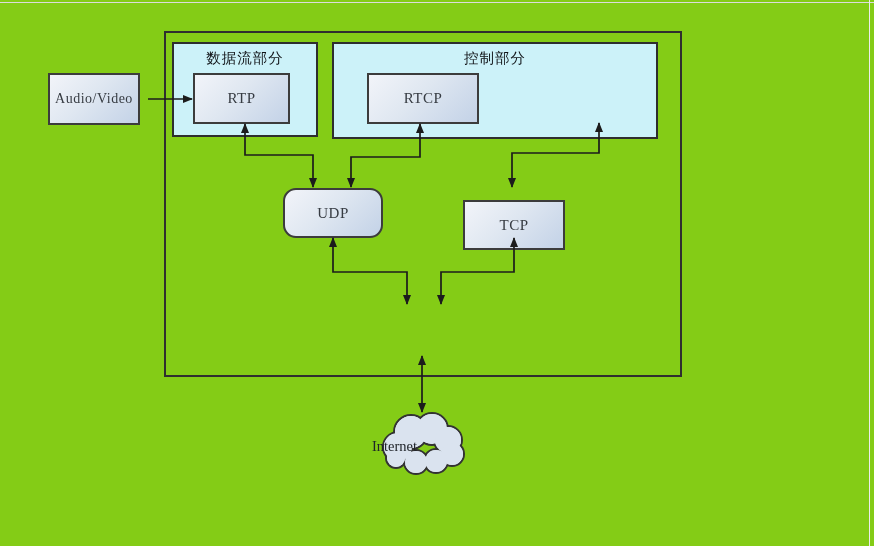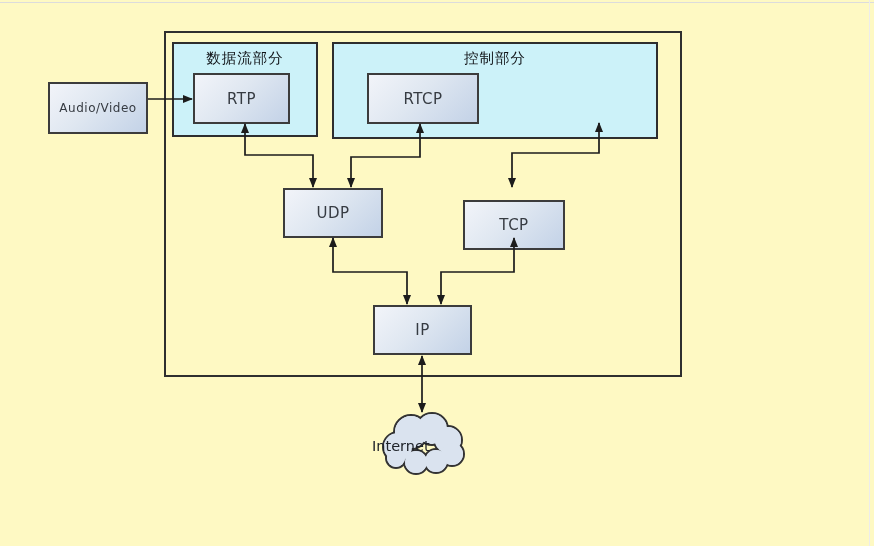--- a/index.html
+++ b/index.html
@@ -3,22 +3,23 @@
 <meta charset="utf-8">
 <style>
   html, body {
     margin: 0; padding: 0;
     background: #ffffff;
     font-family: "DejaVu Sans", "Liberation Sans", sans-serif;
   }
   #stage {
     position: relative;
     width: 874px; height: 546px;
-    background: #fef9c3;
+    background: #84cc16;
     overflow: hidden;
+    font-family: Liberation Serif, serif;
   }
   .page-top-line {
     position: absolute; left: 0; top: 2px; width: 874px; height: 1px;
     background: #dcdcdc;
   }
   .page-right-line {
     position: absolute; left: 869px; top: 0; width: 1px; height: 546px;
     background: #ececec;
   }
   .frame {
@@ -43,25 +44,25 @@
   }
   .node {
     position: absolute;
     border: 2px solid #3c3c3c;
     box-sizing: border-box;
     background: linear-gradient(135deg, #f2f4f9 0%, #dfe7f1 45%, #c3d2e7 100%);
     display: flex; align-items: center; justify-content: center;
     font-size: 15px; color: #363b42;
     letter-spacing: 0.5px;
   }
-  .node-audio { left: 48px;  top: 82px;  width: 100px; height: 52px; font-size: 12px; }
+  .node-audio { left: 48px;  top: 73px;  width: 92px; height: 52px; font-size: 14px; }
   .node-rtp   { left: 193px; top: 73px;  width: 97px;  height: 51px; }
   .node-rtcp  { left: 367px; top: 73px;  width: 112px;  height: 51px; }
   .node-rtsp  { left: 548px; top: 73px;  width: 102px; height: 50px; }
-  .node-udp   { left: 283px; top: 188px; width: 100px; height: 50px; }
+  .node-udp   { left: 283px; top: 188px; width: 100px; height: 50px; border-radius: 13px; }
   .node-tcp   { left: 463px; top: 188px; width: 102px; height: 50px; margin-top: 12px; }
   .node-ip    { left: 373px; top: 305px; width: 99px;  height: 50px; }
   #connections {
     position: absolute; left: 0; top: 0; width: 874px; height: 546px;
     pointer-events: none;
   }
   .edge {
     fill: none;
     stroke: #1c1c1c;
     stroke-width: 1.7;
@@ -106,23 +107,20 @@
   </div>
   <div class="node node-rtcp">
     <span>RTCP</span>
   </div>
   <div class="node node-udp">
     <span>UDP</span>
   </div>
   <div class="node node-tcp">
     <span>TCP</span>
   </div>
-  <div class="node node-ip">
-    <span>IP</span>
-  </div>
 
   <svg id="connections" viewBox="0 0 874 546" xmlns="http://www.w3.org/2000/svg">
     <defs>
       <marker id="ah" viewBox="0 0 10 8" refX="9" refY="4" markerWidth="10" markerHeight="8" markerUnits="userSpaceOnUse" orient="auto-start-reverse">
         <path d="M0 0 L10 4 L0 8 z" fill="#1c1c1c"></path>
       </marker>
     </defs>
 
     <path class="edge" d="M 148 99 L 192 99" marker-end="url(#ah)"></path>
     <path class="edge" d="M 245 124 L 245 155 L 313 155 L 313 187" marker-start="url(#ah)" marker-end="url(#ah)"></path>

